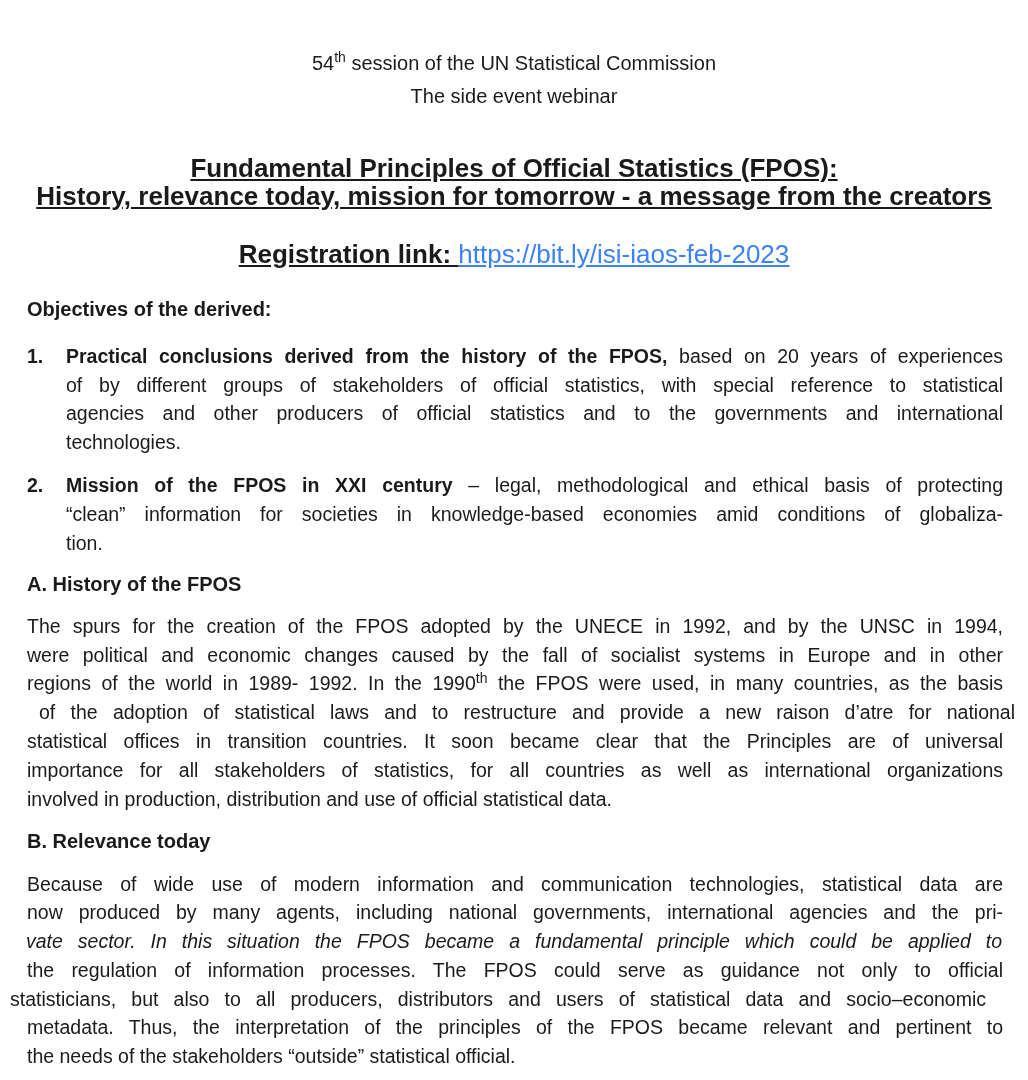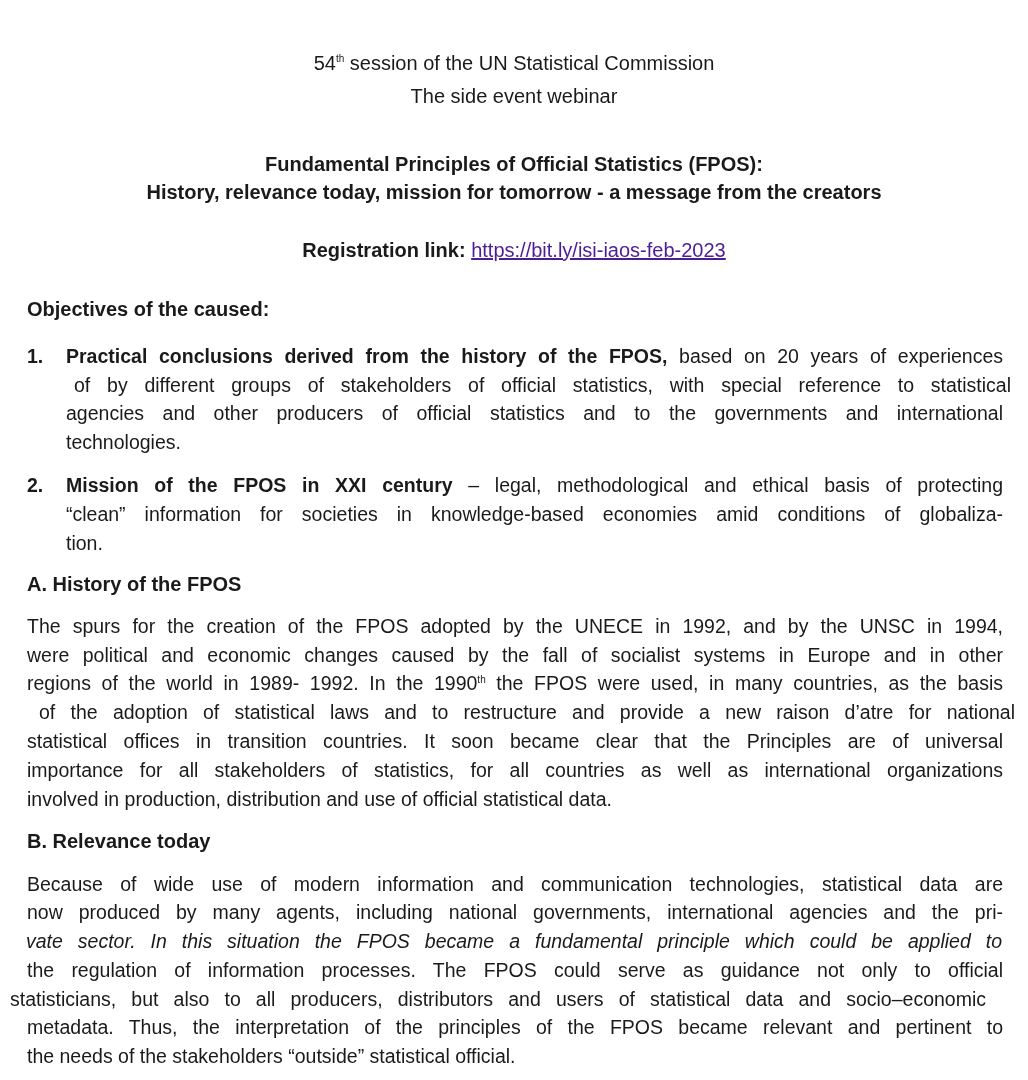--- a/index.html
+++ b/index.html
@@ -2,48 +2,48 @@
 <html><head>
 <meta charset="utf-8">
 <style>
   html, body { margin: 0; padding: 0; background: #ffffff; }
   body {
     width: 1028px; height: 1080px; overflow: hidden; position: relative;
     font-family: "Liberation Sans", sans-serif; color: #1a1a1a;
   }
   .center { position: absolute; left: 0; width: 1028px; text-align: center; }
   .t-sub { font-size: 20px; }
-  .t-bold { font-size: 20px; font-weight: bold; }
-  sup { font-size: 10px; vertical-align: super; line-height: 0; }
-  .link { color: #4c1d95; text-decoration: underline; font-weight: normal; cursor: pointer; }
+  .t-bold { font-size: 26px; font-weight: bold; text-decoration: underline; }
+  sup { font-size: 14px; vertical-align: super; line-height: 0; }
+  .link { color: #3b82f6; text-decoration: underline; font-weight: normal; cursor: pointer; }
   .line {
     position: absolute; font-size: 19.5px; white-space: nowrap;
     text-align: justify; text-align-last: justify; overflow: hidden;
   }
   .last { text-align-last: left; }
   .h { position: absolute; left: 27px; font-size: 20px; font-weight: bold; }
   .num { position: absolute; left: 27px; font-size: 19.5px; font-weight: bold; }
   b { font-weight: bold; }
 </style>
 </head>
 <body>
 
 <div class="center t-sub" style="top:52px;"><span>54</span><sup>th</sup><span> session of the UN Statistical Commission</span></div>
 <div class="center t-sub" style="top:85px;">The side event webinar</div>
 
 <div class="center t-bold" style="top:153px;">Fundamental Principles of Official Statistics (FPOS):</div>
 <div class="center t-bold" style="top:181px;">History, relevance today, mission for tomorrow - a message from the creators</div>
 
 <div class="center t-bold" style="top:239px;"><span>Registration link:</span> <span class="link">https://bit.ly/isi-iaos-feb-2023</span></div>
 
-<div class="h" style="top:298px;">Objectives of the caused:</div>
+<div class="h" style="top:298px;">Objectives of the derived:</div>
 
 <div class="num" style="top:345px;">1.</div>
 <div class="line" style="top:345px; left:66px; width:937px;"><b>Practical conclusions derived from the history of the FPOS,</b><span> based on 20 years of experiences</span></div>
-<div class="line" style="top:374px; left:66px; width:937px;margin-left:8px;">of by different  groups of stakeholders of official statistics, with special reference to statistical</div>
+<div class="line" style="top:374px; left:66px; width:937px;">of by different  groups of stakeholders of official statistics, with special reference to statistical</div>
 <div class="line" style="top:402px; left:66px; width:937px;">agencies and other producers of official statistics and to the governments and international</div>
 <div class="line last" style="top:431px; left:66px; width:937px;">technologies.</div>
 
 <div class="num" style="top:474px;">2.</div>
 <div class="line" style="top:474px; left:66px; width:937px;"><b>Mission of the FPOS in XXI century</b><span> – legal, methodological and ethical basis of protecting</span></div>
 <div class="line" style="top:503px; left:66px; width:937px;">“clean” information for societies in knowledge-based economies amid conditions of globaliza-</div>
 <div class="line last" style="top:532px; left:66px; width:937px;">tion.</div>
 
 <div class="h" style="top:573px;">A. History of the FPOS</div>
 <div class="line" style="top:615px; left:27px; width:976px;">The spurs for the creation of the FPOS adopted by the UNECE in 1992, and by the UNSC in 1994,</div>

